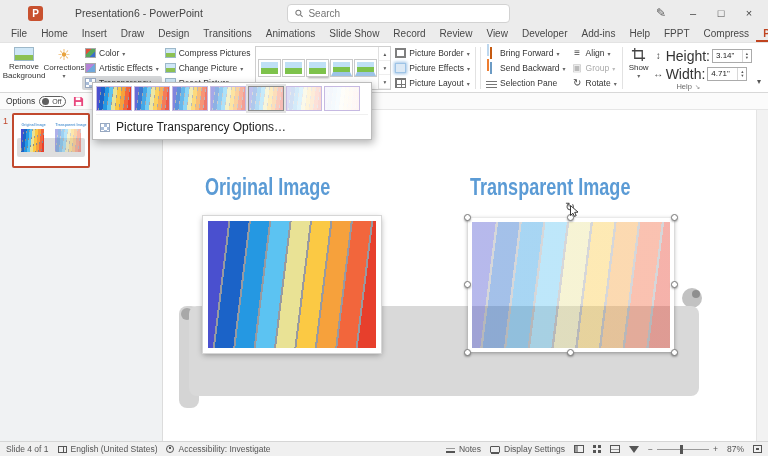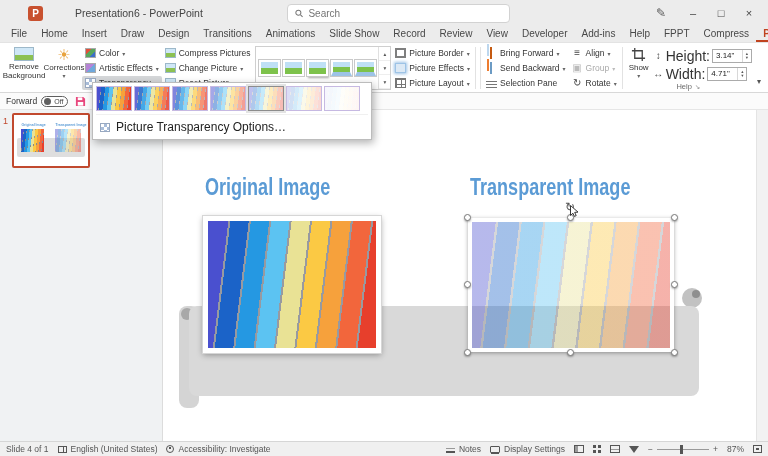--- a/index.html
+++ b/index.html
@@ -354,21 +354,21 @@
         <span>Help</span>
         <span class="launcher">↘</span>
       </div>
     </div>
 
     <div class="ribbon-collapse">▾</div>
   </div>
 
   <div class="qatrow">
     <div class="autosave">
-      <span>Forward</span>
+      <span>Options</span>
       <span class="toggle">
         <span class="knob"></span>
         <span class="toggle-state">Off</span>
       </span>
     </div>
     <svg class="saveico" viewBox="0 0 12 12">
         <path d="M1 1h8l2 2v8H1z" fill="#e8467c"></path>
         <rect x="3" y="1.5" width="5" height="3" fill="#fff"></rect>
         <rect x="3" y="6.5" width="6" height="4" fill="#fff"></rect>
       </svg>

